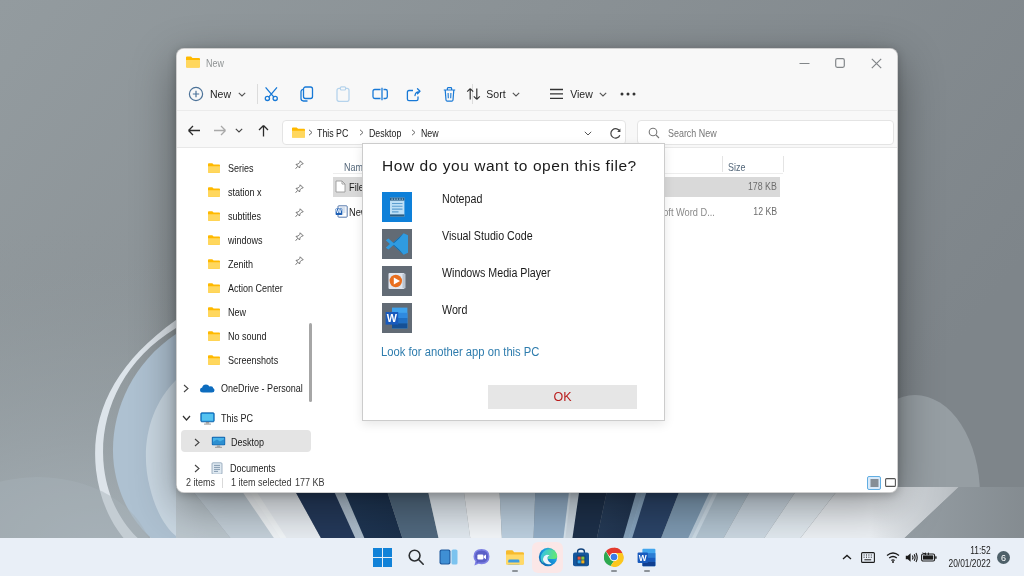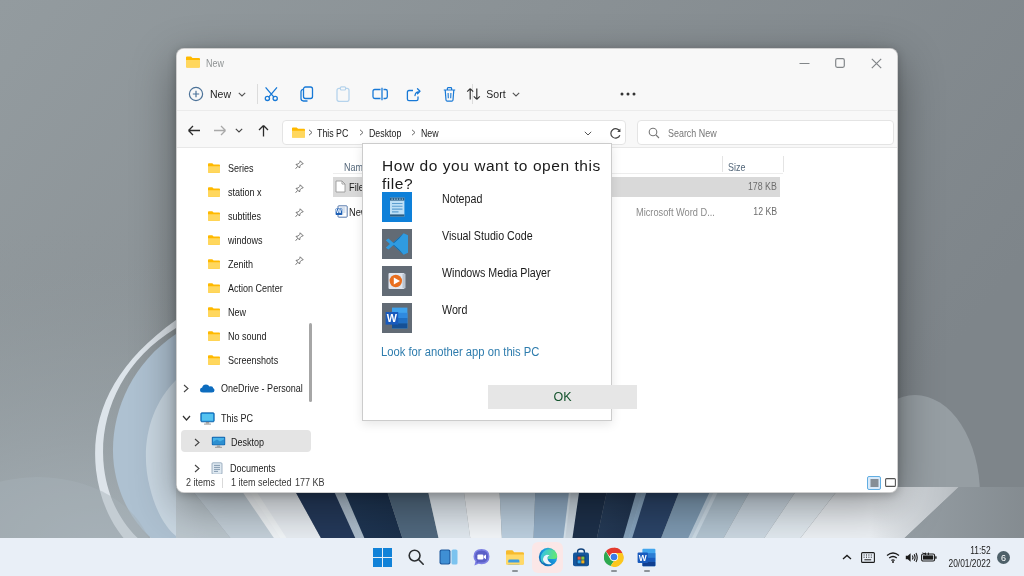--- a/index.html
+++ b/index.html
@@ -51,29 +51,29 @@
   .f-type { position:absolute; left:303px; top:4px; font-size:10.5px; color:#8a8a8a; white-space:nowrap; transform:scaleX(0.88); transform-origin:0 50%; }
   .f-size { position:absolute; right:3px; top:4px; font-size:10px; color:#6d6d6d; transform:scaleX(0.88); transform-origin:100% 50%; }
 
   .statusbar { position:absolute; left:0; bottom:0; width:100%; height:18px; background:#ffffff;text-decoration:underline; }
   .status-txt { position:absolute; top:3px; font-size:10px; color:#3a3a3a; transform:scaleX(0.9); transform-origin:0 50%; }
   .status-sep { position:absolute; left:45px; top:4px; width:1px; height:10px; background:#d9d9d9; }
   .view-btn { position:absolute; top:1.5px; width:14px; height:14px; border-radius:2px; display:flex; align-items:center; justify-content:center; }
   .view-btn.active { background:#d9eafa; border:1px solid #62aee2; }
 
   
-  .dialog { position:absolute; left:362px; top:143px; width:250px; height:278px; background:#ffffff;
+  .dialog { position:absolute; left:362px; top:143px; width:303px; height:278px; background:#ffffff;
     border:1px solid #cccccc; z-index:5; box-shadow:0 3px 10px rgba(0,0,0,.10); }
   .dlg-title { position:absolute; left:19px; top:13px; font-size:15.5px; letter-spacing:0.55px; color:#1a1a1a; }
   .app-row { position:absolute; left:19px; width:250px; height:30px; }
   .app-ico { position:absolute; left:0; top:0; width:30px; height:30px; }
   .app-label { position:absolute; left:60px; top:0px; font-size:12px; color:#1a1a1a; white-space:nowrap; transform:scaleX(0.89); transform-origin:0 50%; }
   .dlg-link { position:absolute; left:18px; top:201px; font-size:12px; color:#2e7cad; white-space:nowrap; transform:scaleX(0.935); transform-origin:0 50%; }
   .ok-btn { position:absolute; left:125px; top:241px; width:149px; height:24px; background:#e6e6e6;
-    color:#14532d; font-size:12.5px; display:flex; align-items:center; justify-content:center; }
+    color:#b91c1c; font-size:12.5px; display:flex; align-items:center; justify-content:center; }
 
   
   .taskbar { position:absolute; left:0; top:538px; width:1024px; height:38px; background:#e9eff7; z-index:10; }
   .tb-center { position:absolute; left:366px; top:0; height:38px; display:flex; }
   .tb-slot { position:relative; width:33px; height:38px; display:flex; align-items:center; justify-content:center; }
   .tb-hl { position:absolute; left:1px; top:3.5px; width:31px; height:31px; background:#fbe7e7; border-radius:6px; }
   .tb-dash { position:absolute; left:13.5px; bottom:4px; width:6px; height:2.5px; border-radius:2px; background:#8d9399; }
   .tray { position:absolute; right:0; top:0; height:38px; }
   .tray-ico { position:absolute; top:0; height:38px; display:flex; align-items:center; justify-content:center; }
   .clock { position:absolute; right:33px; top:5.5px; text-align:right; font-size:10.5px; color:#1b1b1b; line-height:13px; transform:scaleX(0.8); transform-origin:100% 50%; }
@@ -233,20 +233,29 @@
       <div class="cmd" style="left:283px; width:66px;">
         <svg width="15" height="14" viewBox="0 0 15 14" style="margin-right:5px;">
           <path d="M4.2 12.6 L4.2 1.6 M4.2 1.6 L1.2 4.6 M4.2 1.6 L7.2 4.6" fill="none" stroke="#333" stroke-width="1.2"></path>
           <path d="M10.8 1.4 L10.8 12.4 M10.8 12.4 L7.8 9.4 M10.8 12.4 L13.8 9.4" fill="none" stroke="#333" stroke-width="1.2"></path>
         </svg>
         <span class="cmd-label">Sort</span>
         <svg width="8" height="5" viewBox="0 0 8 5" style="margin-left:6px;">
             <path d="M0.8 0.8 L4 4 L7.2 0.8" fill="none" stroke="#555" stroke-width="1.1"></path>
           </svg>
       </div>
+      <div class="cmd" style="left:366px; width:70px;">
+        <svg width="15" height="12" viewBox="0 0 15 12" style="margin-right:6px;">
+          <path d="M1 1.5 L14 1.5 M1 5.9 L14 5.9 M1 10.3 L14 10.3" stroke="#333" stroke-width="1.3"></path>
+        </svg>
+        <span class="cmd-label">View</span>
+        <svg width="8" height="5" viewBox="0 0 8 5" style="margin-left:6px;">
+            <path d="M0.8 0.8 L4 4 L7.2 0.8" fill="none" stroke="#555" stroke-width="1.1"></path>
+          </svg>
+      </div>
       <div class="cmd" style="left:438px; width:26px;">
         <svg width="16" height="4" viewBox="0 0 16 4">
           <circle cx="2" cy="2" r="1.5" fill="#333"></circle>
             <circle cx="8" cy="2" r="1.5" fill="#333"></circle>
             <circle cx="14" cy="2" r="1.5" fill="#333"></circle>
         </svg>
       </div>
     </div>
 
     <div class="addressrow">

